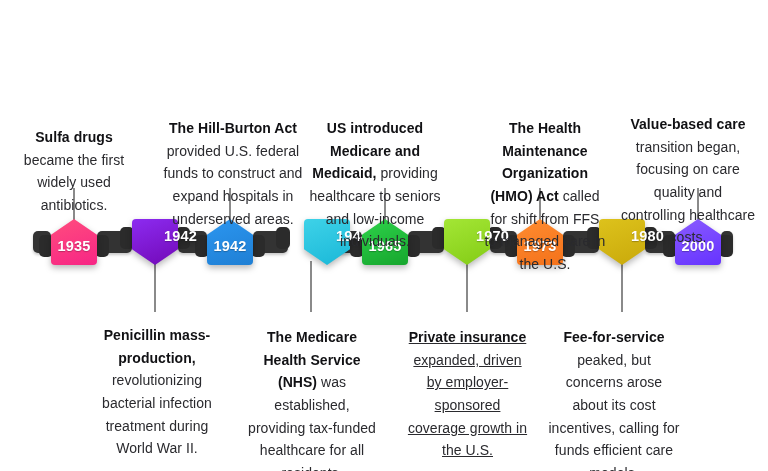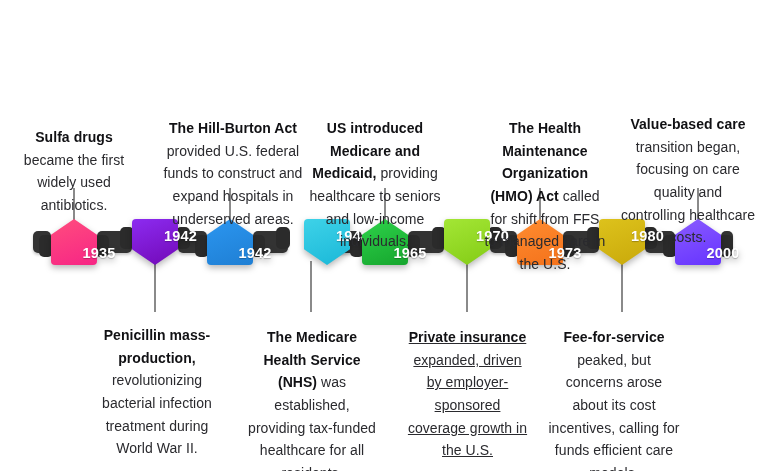--- a/index.html
+++ b/index.html
@@ -82,21 +82,21 @@
     position: absolute;
     left: 0;
     width: 100%;
     text-align: center;
     color: #ffffff;
     font-size: 14.5px;
     font-weight: bold;
     letter-spacing: 0.2px;
     text-shadow: 0 1px 1px rgba(0,0,0,0.25);
   }
-  .marker.up .year  { top: 26px; margin-left: 25px; }
+  .marker.up .year  { top: 19px; }
   .marker.down .year{ top: 9px; padding-left: 32px;  }
 
   
   .caption {
     position: absolute;
     text-align: center;
     font-size: 14px;
     line-height: 1.62;
     color: #2a2a2e;
     letter-spacing: 0.05px;

